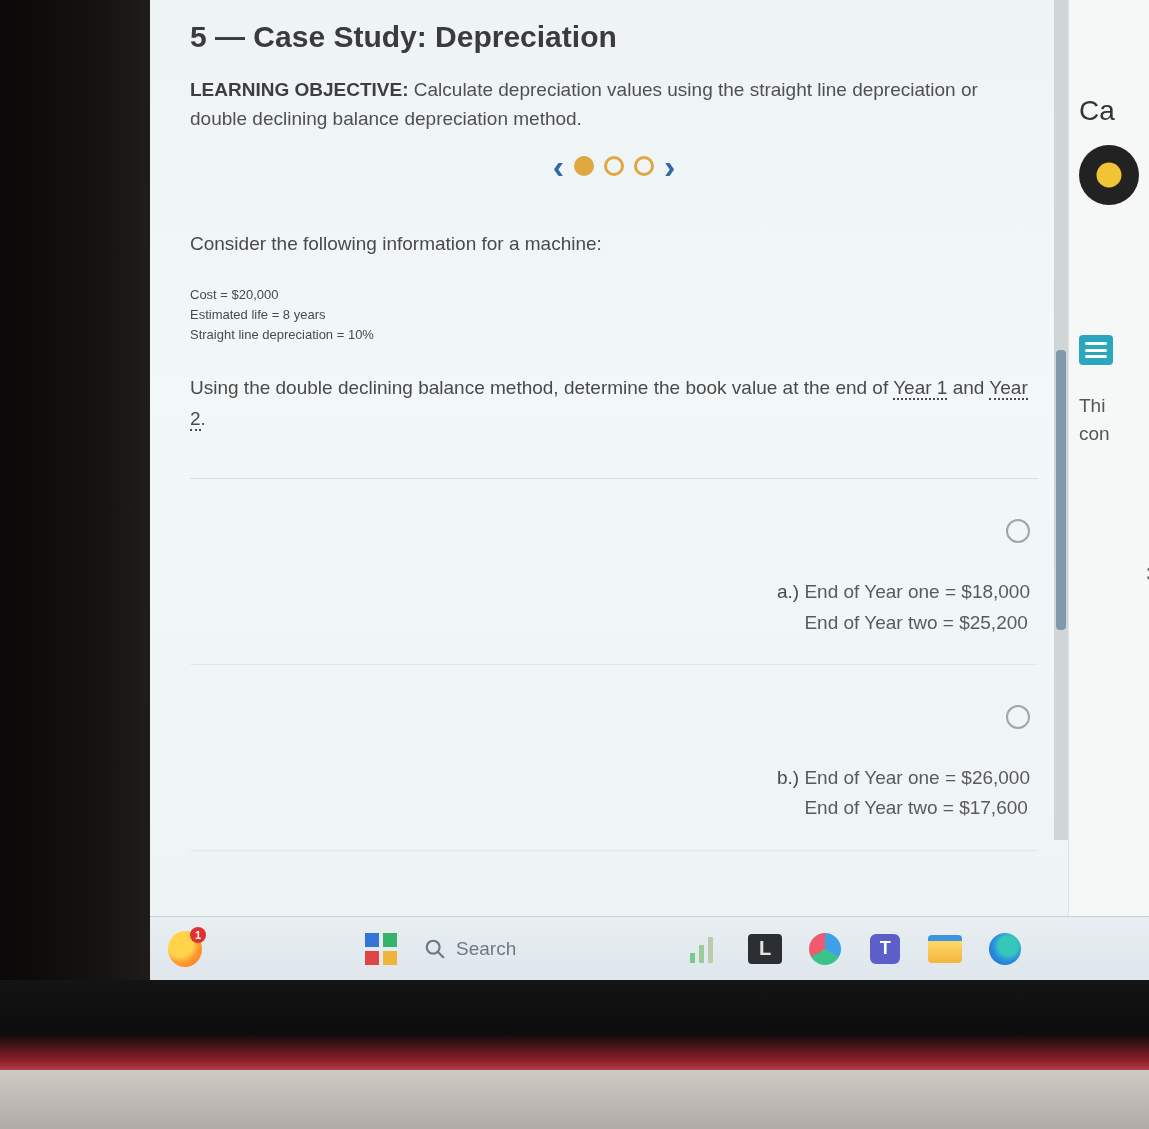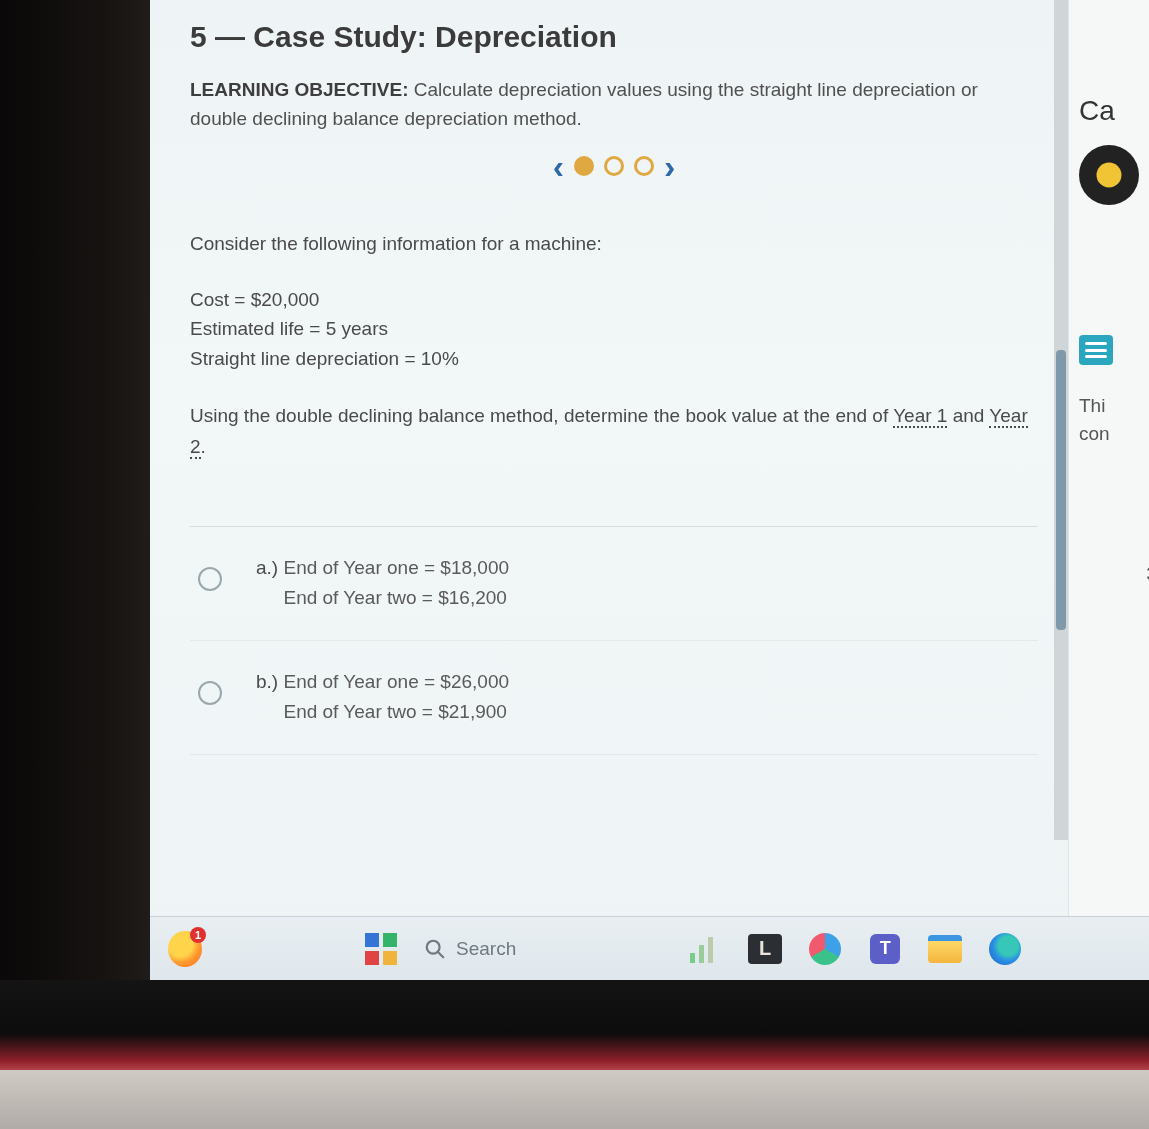--- a/index.html
+++ b/index.html
@@ -89,43 +89,44 @@
     background: transparent;
   }
   .dot.filled { background: #e0a840; }
   .q-intro {
     color: #4a4a4a;
     font-size: 19px;
     margin-bottom: 30px;
   }
   .q-data {
     color: #4a4a4a;
-    font-size: 19px;
+    font-size: 13px;
     line-height: 1.55;
     margin-bottom: 28px;
   }
   .q-main {
     color: #4a4a4a;
     font-size: 19px;
     line-height: 1.6;
-    margin-bottom: 64px;
+    margin-bottom: 44px;
   }
   .dlink {
     color: #4a4a4a;
     border-bottom: 2px dotted #4a4a4a;
   }
   .answers {
     border-top: 1px solid #d8dee0;
   }
   .answer {
     display: flex;
-    align-items: flex-start;
+    align-items: flex-end;
     gap: 34px;
     padding: 26px 8px;
     border-bottom: 1px solid rgba(0,0,0,0.05);
+    flex-direction: column;
   }
   .radio {
     width: 24px; height: 24px;
     border: 2px solid #9aa8ad;
     border-radius: 50%;
     margin-top: 14px;
     flex: 0 0 auto;
   }
   .answer-text {
     color: #5a5a5a;
@@ -239,43 +240,43 @@
       <span class="dot filled"></span>
       <span class="dot"></span>
       <span class="dot"></span>
       <span class="chev">›</span>
     </div>
 
     <p class="q-intro">Consider the following information for a machine:</p>
 
     <div class="q-data">
       <div>Cost = $20,000</div>
-      <div>Estimated life = 5 years</div>
+      <div>Estimated life = 8 years</div>
       <div>Straight line depreciation = 10%</div>
     </div>
 
     <p class="q-main">
       <span>Using the double declining balance method, determine the book value at the end of </span><span class="dlink">Year 1</span><span> and </span><span class="dlink">Year 2</span><span>.</span>
     </p>
 
     <div class="answers">
       <div class="answer">
         <div class="radio"></div>
         <div class="answer-text">
           <span class="lbl">a.)</span>
           <span>End of Year one = $18,000</span><br>
-          <span style="visibility:hidden">a.) </span><span>End of Year two = $16,200</span>
+          <span style="visibility:hidden">a.) </span><span>End of Year two = $25,200</span>
         </div>
       </div>
       <div class="answer">
         <div class="radio"></div>
         <div class="answer-text">
           <span class="lbl">b.)</span>
           <span>End of Year one = $26,000</span><br>
-          <span style="visibility:hidden">b.) </span><span>End of Year two = $21,900</span>
+          <span style="visibility:hidden">b.) </span><span>End of Year two = $17,600</span>
         </div>
       </div>
     </div>
   </div>
 
   <div class="side-col">
     <div class="side-title">Ca</div>
     <div class="side-icon-round">
       <svg viewBox="0 0 24 24" width="30" height="30">
           <circle cx="12" cy="12" r="10" fill="#f0c435"></circle>

